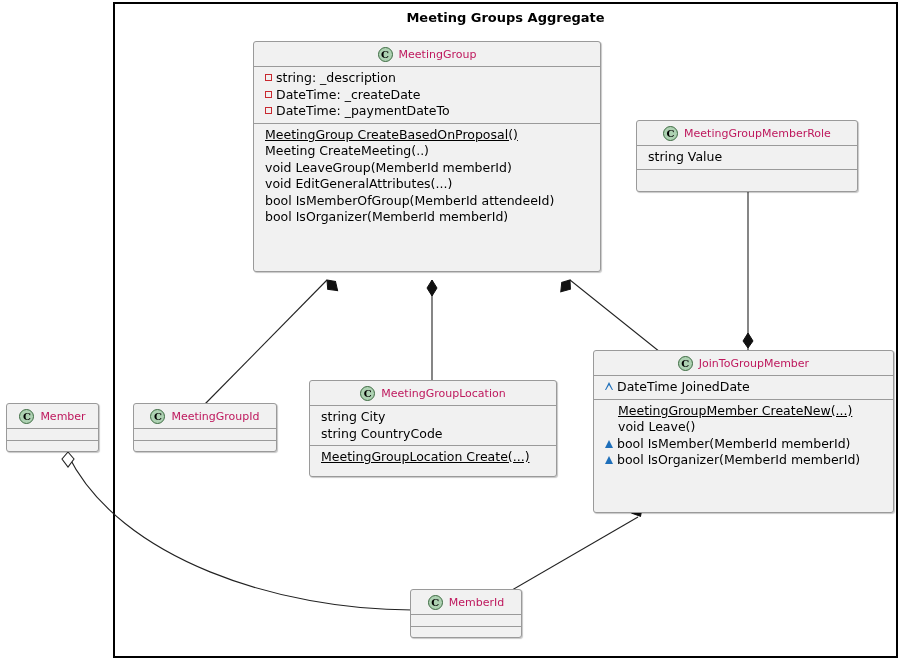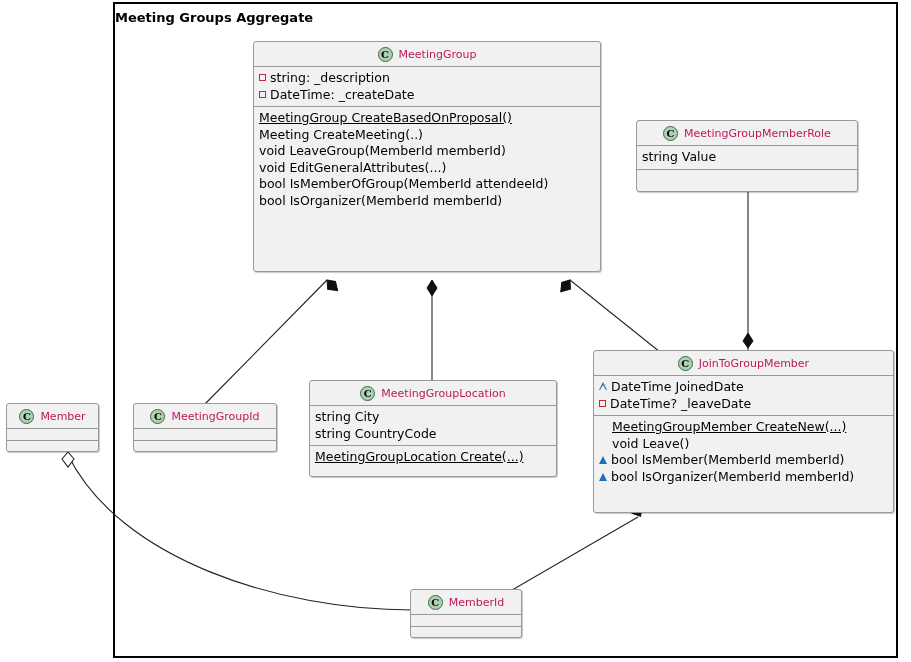--- a/index.html
+++ b/index.html
@@ -33,20 +33,21 @@
     position: absolute;
     border: 2px solid #000000;
     background: transparent;
     box-sizing: border-box;
   }
   .frame-title {
     position: absolute;
     top: 6px;
     left: 0;
     width: 100%;
+    text-align: center;
     font-size: 13px;
     font-weight: bold;
     color: #000000;
     font-family: "DejaVu Sans", sans-serif;
   }
 
   
   .cls {
     position: absolute;
     background: #F1F1F1;
@@ -85,21 +86,21 @@
     color: #000000;
     font-family: "DejaVu Serif", serif;
     flex: 0 0 auto;
   }
   .sep {
     height: 1px;
     background: #9A9A9A;
     width: 100%;
   }
   .compartment {
-    padding: 3px 5px 3px 5px;
+    padding: 3px 5px 3px 11px;
     box-sizing: border-box;
   }
   .compartment.empty {
     height: 11px;
     padding: 0;
   }
   .row {
     display: flex;
     align-items: baseline;
     gap: 4px;
@@ -209,20 +210,24 @@
     <div class="sep"></div>
     <div class="compartment">
       <div class="row">
         <span class="vis priv"></span>
         <span class="txt">string: _description</span>
       </div>
       <div class="row">
         <span class="vis priv"></span>
         <span class="txt">DateTime: _createDate</span>
       </div>
+      <div class="row">
+        <span class="vis priv"></span>
+        <span class="txt">DateTime: _paymentDateTo</span>
+      </div>
     </div>
     <div class="sep"></div>
     <div class="compartment">
       <div class="row static">
         <span class="txt">MeetingGroup CreateBasedOnProposal()</span>
       </div>
       <div class="row">
         <span class="txt">Meeting CreateMeeting(..)</span>
       </div>
       <div class="row">
@@ -258,24 +263,20 @@
   <div class="cls" style="left:593px; top:350px; width:301px; height:163px;">
     <div class="cls-header">
       <span class="cicon">C</span>
       <span class="cls-name">JoinToGroupMember</span>
     </div>
     <div class="sep"></div>
     <div class="compartment">
       <div class="row">
         <span class="vis internal-field"></span>
         <span class="txt">DateTime JoinedDate</span>
-      </div>
-      <div class="row">
-        <span class="vis priv"></span>
-        <span class="txt">DateTime? _leaveDate</span>
       </div>
     </div>
     <div class="sep"></div>
     <div class="compartment">
       <div class="row static">
         <span class="vis blank"></span>
         <span class="txt">MeetingGroupMember CreateNew(...)</span>
       </div>
       <div class="row">
         <span class="vis blank"></span>

